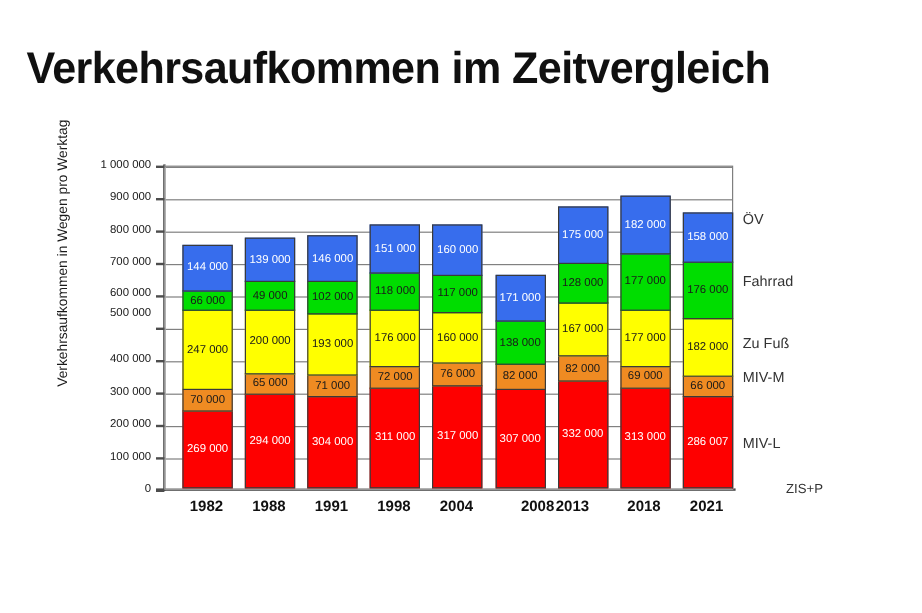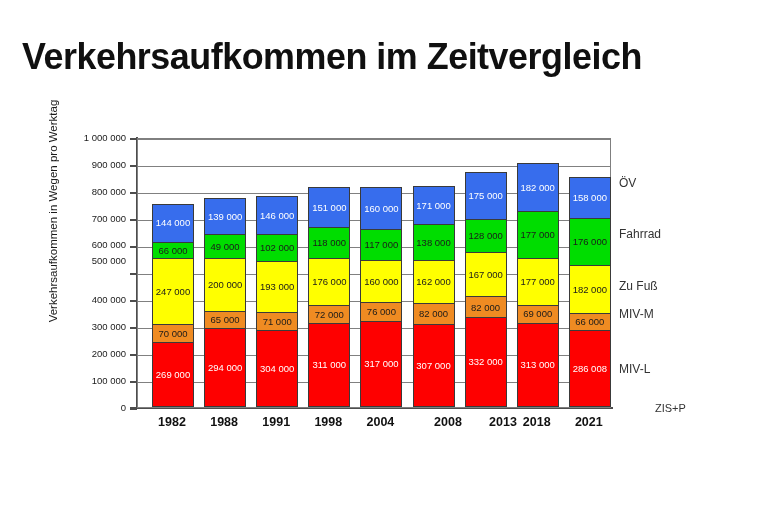--- a/index.html
+++ b/index.html
@@ -304,23 +304,20 @@
       </div>
     </div>
     <div class="bar-group" style="left: 274.5px;">
       <div class="bar-stack">
         <div class="segment seg-miv-l" style="height: 82.89px;">
           <span class="seg-label">307 000</span>
         </div>
         <div class="segment seg-miv-m" style="height: 22.14px;">
           <span class="seg-label">82 000</span>
         </div>
-        <div class="segment seg-fuss" style="height: 43.74px;">
-          <span class="seg-label">162 000</span>
-        </div>
         <div class="segment seg-rad" style="height: 37.26px;">
           <span class="seg-label">138 000</span>
         </div>
         <div class="segment seg-oev" style="height: 39px;">
           <span class="seg-label">171 000</span>
         </div>
       </div>
     </div>
     <div class="bar-group" style="left: 326.6px;">
       <div class="bar-stack">
@@ -356,21 +353,21 @@
           <span class="seg-label">177 000</span>
         </div>
         <div class="segment seg-oev" style="height: 49.14px;">
           <span class="seg-label">182 000</span>
         </div>
       </div>
     </div>
     <div class="bar-group" style="left: 430.8px;">
       <div class="bar-stack">
         <div class="segment seg-miv-l" style="height: 77.22px;">
-          <span class="seg-label">286 008</span>
+          <span class="seg-label">286 007</span>
         </div>
         <div class="segment seg-miv-m" style="height: 17.82px;">
           <span class="seg-label">66 000</span>
         </div>
         <div class="segment seg-fuss" style="height: 49.14px;">
           <span class="seg-label">182 000</span>
         </div>
         <div class="segment seg-rad" style="height: 47.52px;">
           <span class="seg-label">176 000</span>
         </div>
@@ -393,20 +390,20 @@
 <div class="y-tick-mark" style="top: 327px;"></div>
 <div class="y-tick-mark" style="top: 354px;"></div>
 <div class="y-tick-mark" style="top: 381px;"></div>
 <div class="y-tick-mark" style="top: 408px;"></div>
 <div class="x-tick-label" style="left: 142px;">1982</div>
 <div class="x-tick-label" style="left: 194.1px;">1988</div>
 <div class="x-tick-label" style="left: 246.2px;">1991</div>
 <div class="x-tick-label" style="left: 298.3px;">1998</div>
 <div class="x-tick-label" style="left: 350.4px;">2004</div>
 <div class="x-tick-label" style="left: 418px;">2008</div>
-<div class="x-tick-label" style="left: 473px;">2013</div>
+<div class="x-tick-label" style="left: 447px;">2013</div>
 <div class="x-tick-label" style="left: 506.7px;">2018</div>
 <div class="x-tick-label" style="left: 558.8px;">2021</div>
 <div class="legend-label" style="top: 176px;">ÖV</div>
 <div class="legend-label" style="top: 227px;">Fahrrad</div>
 <div class="legend-label" style="top: 279px;">Zu Fuß</div>
 <div class="legend-label" style="top: 307px;">MIV-M</div>
 <div class="legend-label" style="top: 362px;">MIV-L</div>
 
 </body></html>

